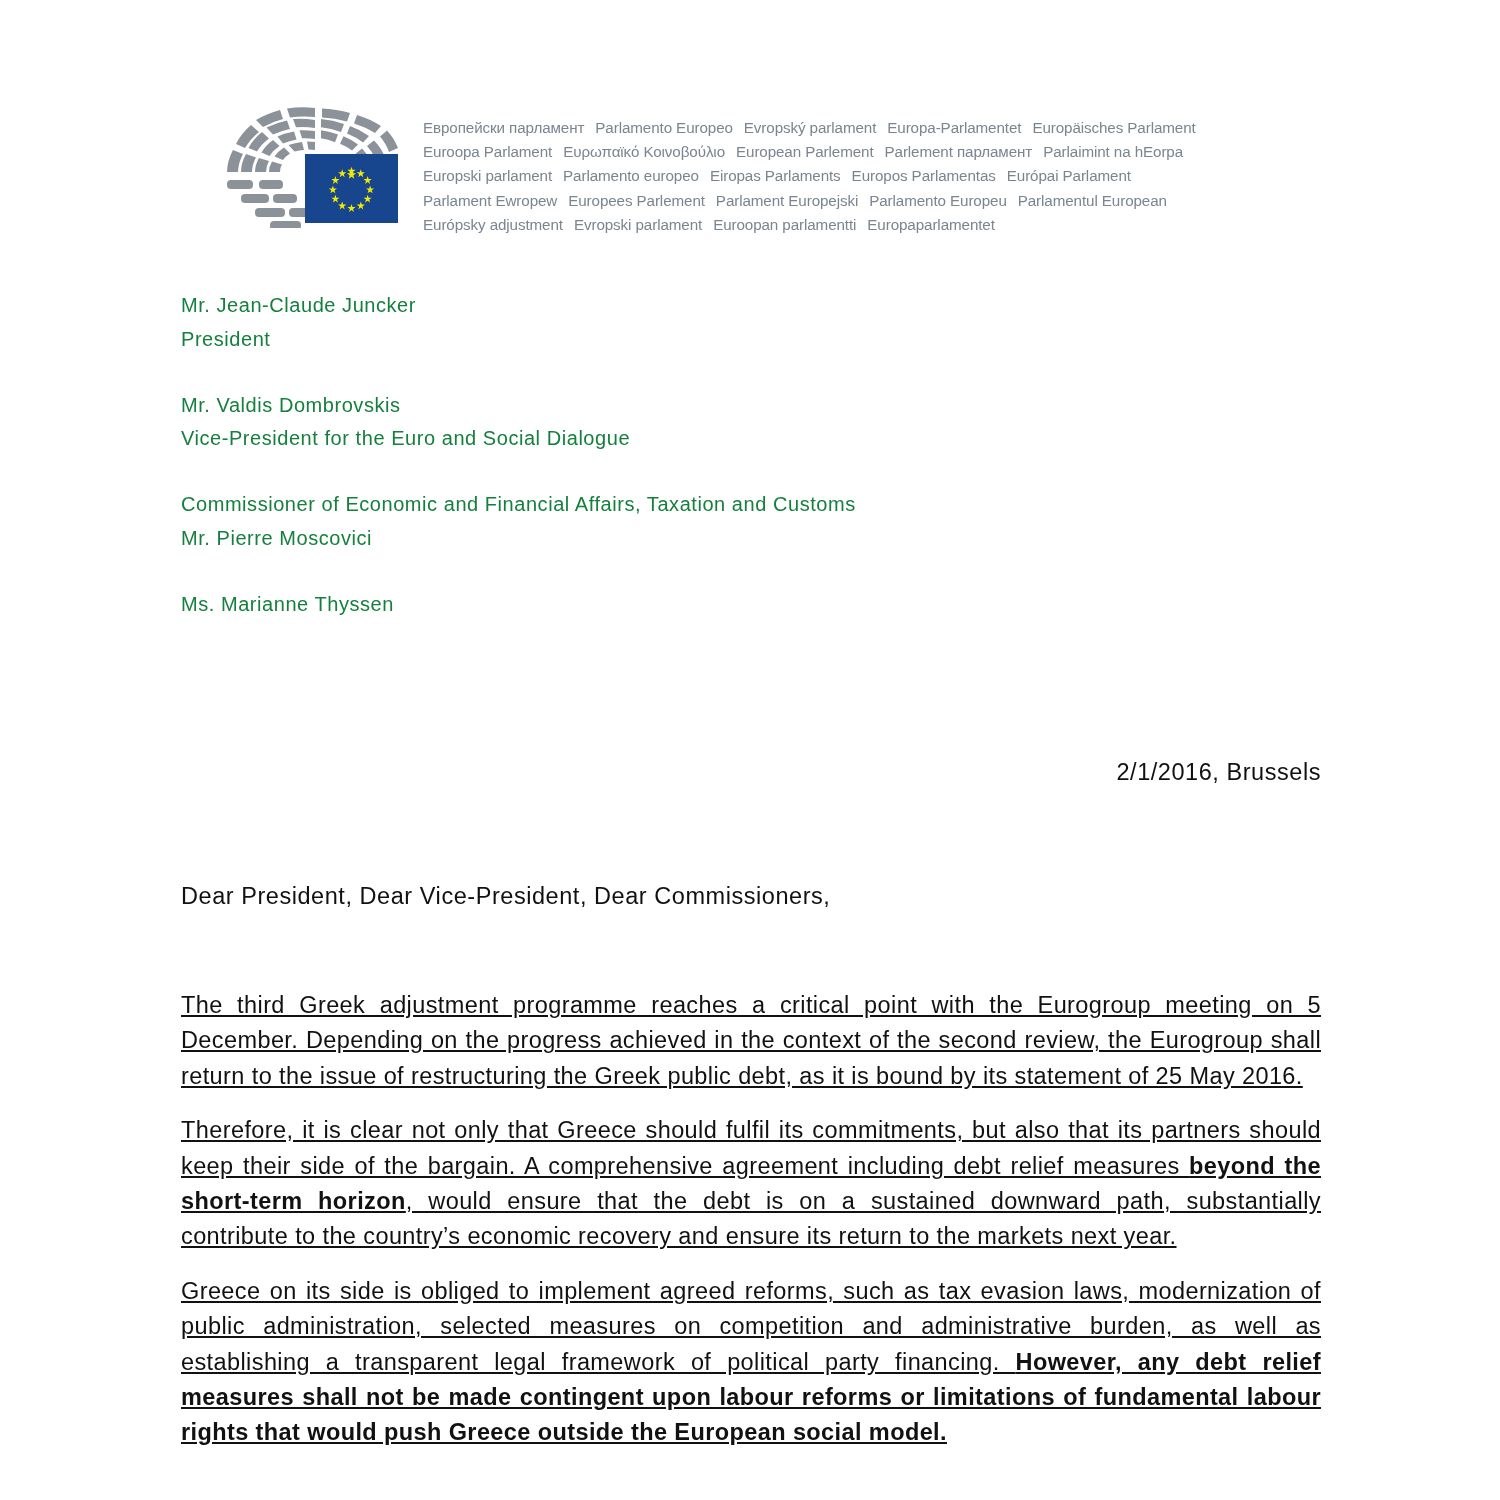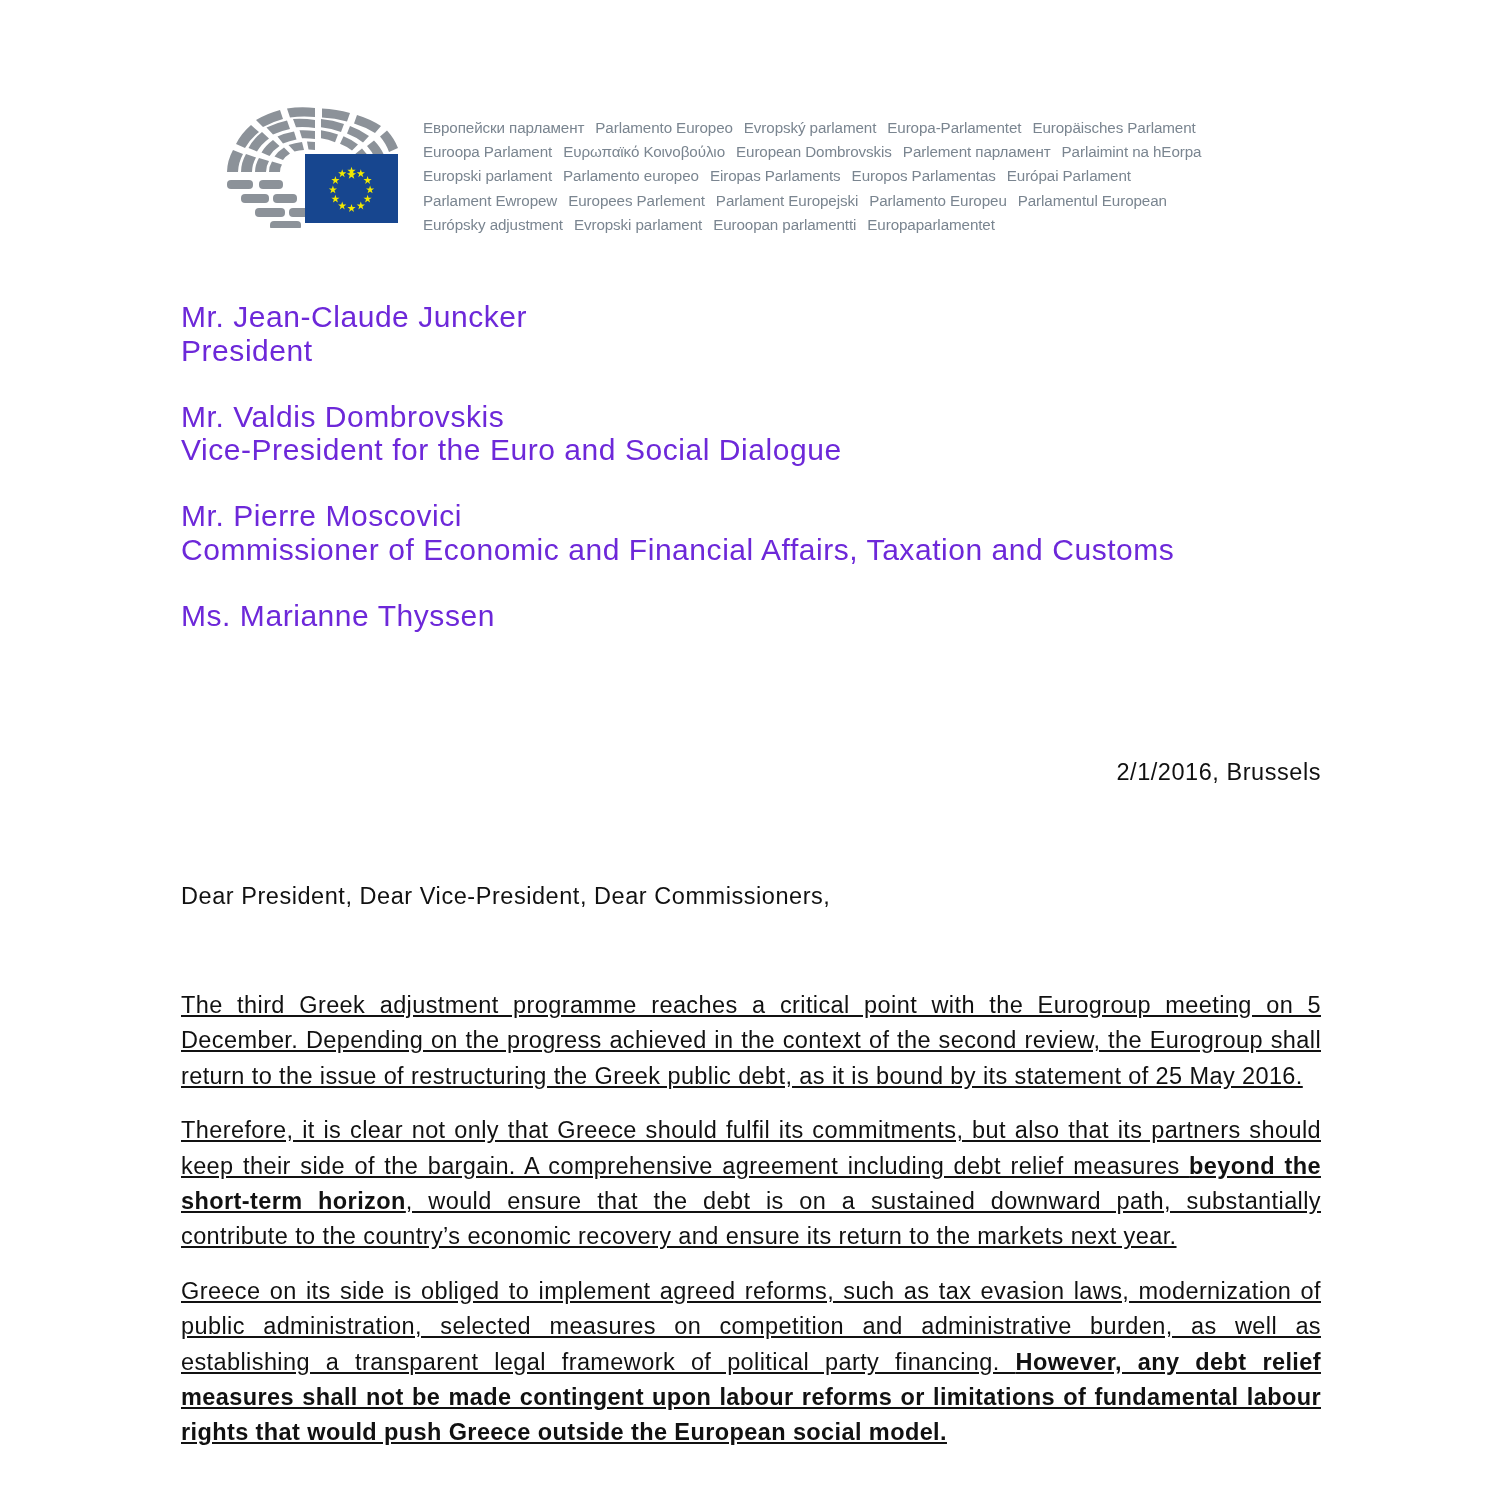--- a/index.html
+++ b/index.html
@@ -72,26 +72,26 @@
     font-family: "Liberation Sans", sans-serif;
   }
   .languages .lang-row { display: block; }
   .languages .lang-row span { margin-right: 11px; }
   .languages .lang-row span:last-child { margin-right: 0; }
 
   
   .addresses {
     position: absolute;
     left: 181px;
-    top: 300px;
-    width: 1140px;
-    font-size: 30px;
+    top: 289px;
+    width: 1140px;
+    font-size: 20px;
     line-height: 33.8px;
     letter-spacing: 0.55px;
-    color: #6d28d9;
+    color: #15803d;
   }
   .addr-group { margin-bottom: 32px; }
   .addr-group:last-child { margin-bottom: 0; }
   .addr-line { display: block; white-space: nowrap; }
 
   
   .dateline {
     position: absolute;
     left: 181px;
     top: 756px;
@@ -222,39 +222,39 @@
             <polygon points="27.9,31.4 28.9,34.4 32.0,34.4 29.5,36.3 30.4,39.3 27.9,37.4 25.4,39.3 26.3,36.3 23.8,34.4 26.9,34.4"></polygon>
             <polygon points="30.4,22.1 31.4,25.1 34.5,25.1 32.0,27.0 32.9,30.0 30.4,28.1 27.9,30.0 28.8,27.0 26.3,25.1 29.4,25.1"></polygon>
             <polygon points="37.2,15.3 38.2,18.3 41.3,18.3 38.8,20.2 39.7,23.2 37.2,21.3 34.7,23.2 35.6,20.2 33.1,18.3 36.2,18.3"></polygon>
           </g>
         </svg>
       </div>
     </div>
 
     <div class="languages">
       <div class="lang-row"><span>Европейски парламент</span><span>Parlamento Europeo</span><span>Evropský parlament</span><span>Europa-Parlamentet</span><span>Europäisches Parlament</span></div>
-      <div class="lang-row"><span>Euroopa Parlament</span><span>Ευρωπαϊκό Κοινοβούλιο</span><span>European Dombrovskis</span><span>Parlement парламент</span><span>Parlaimint na hEorpa</span></div>
+      <div class="lang-row"><span>Euroopa Parlament</span><span>Ευρωπαϊκό Κοινοβούλιο</span><span>European Parlement</span><span>Parlement парламент</span><span>Parlaimint na hEorpa</span></div>
       <div class="lang-row"><span>Europski parlament</span><span>Parlamento europeo</span><span>Eiropas Parlaments</span><span>Europos Parlamentas</span><span>Európai Parlament</span></div>
       <div class="lang-row"><span>Parlament Ewropew</span><span>Europees Parlement</span><span>Parlament Europejski</span><span>Parlamento Europeu</span><span>Parlamentul European</span></div>
       <div class="lang-row"><span>Európsky adjustment</span><span>Evropski parlament</span><span>Euroopan parlamentti</span><span>Europaparlamentet</span></div>
     </div>
   </div>
 
   <div class="addresses">
     <div class="addr-group">
       <span class="addr-line">Mr. Jean-Claude Juncker</span>
       <span class="addr-line">President</span>
     </div>
     <div class="addr-group">
       <span class="addr-line">Mr. Valdis Dombrovskis</span>
       <span class="addr-line">Vice-President for the Euro and Social Dialogue</span>
     </div>
     <div class="addr-group">
+      <span class="addr-line">Commissioner of Economic and Financial Affairs, Taxation and Customs</span>
       <span class="addr-line">Mr. Pierre Moscovici</span>
-      <span class="addr-line">Commissioner of Economic and Financial Affairs, Taxation and Customs</span>
     </div>
     <div class="addr-group">
       <span class="addr-line">Ms. Marianne Thyssen</span>
     </div>
   </div>
 
   <div class="dateline">2/1/2016, Brussels</div>
 
   <div class="salutation">Dear President, Dear Vice-President, Dear Commissioners,</div>
 

